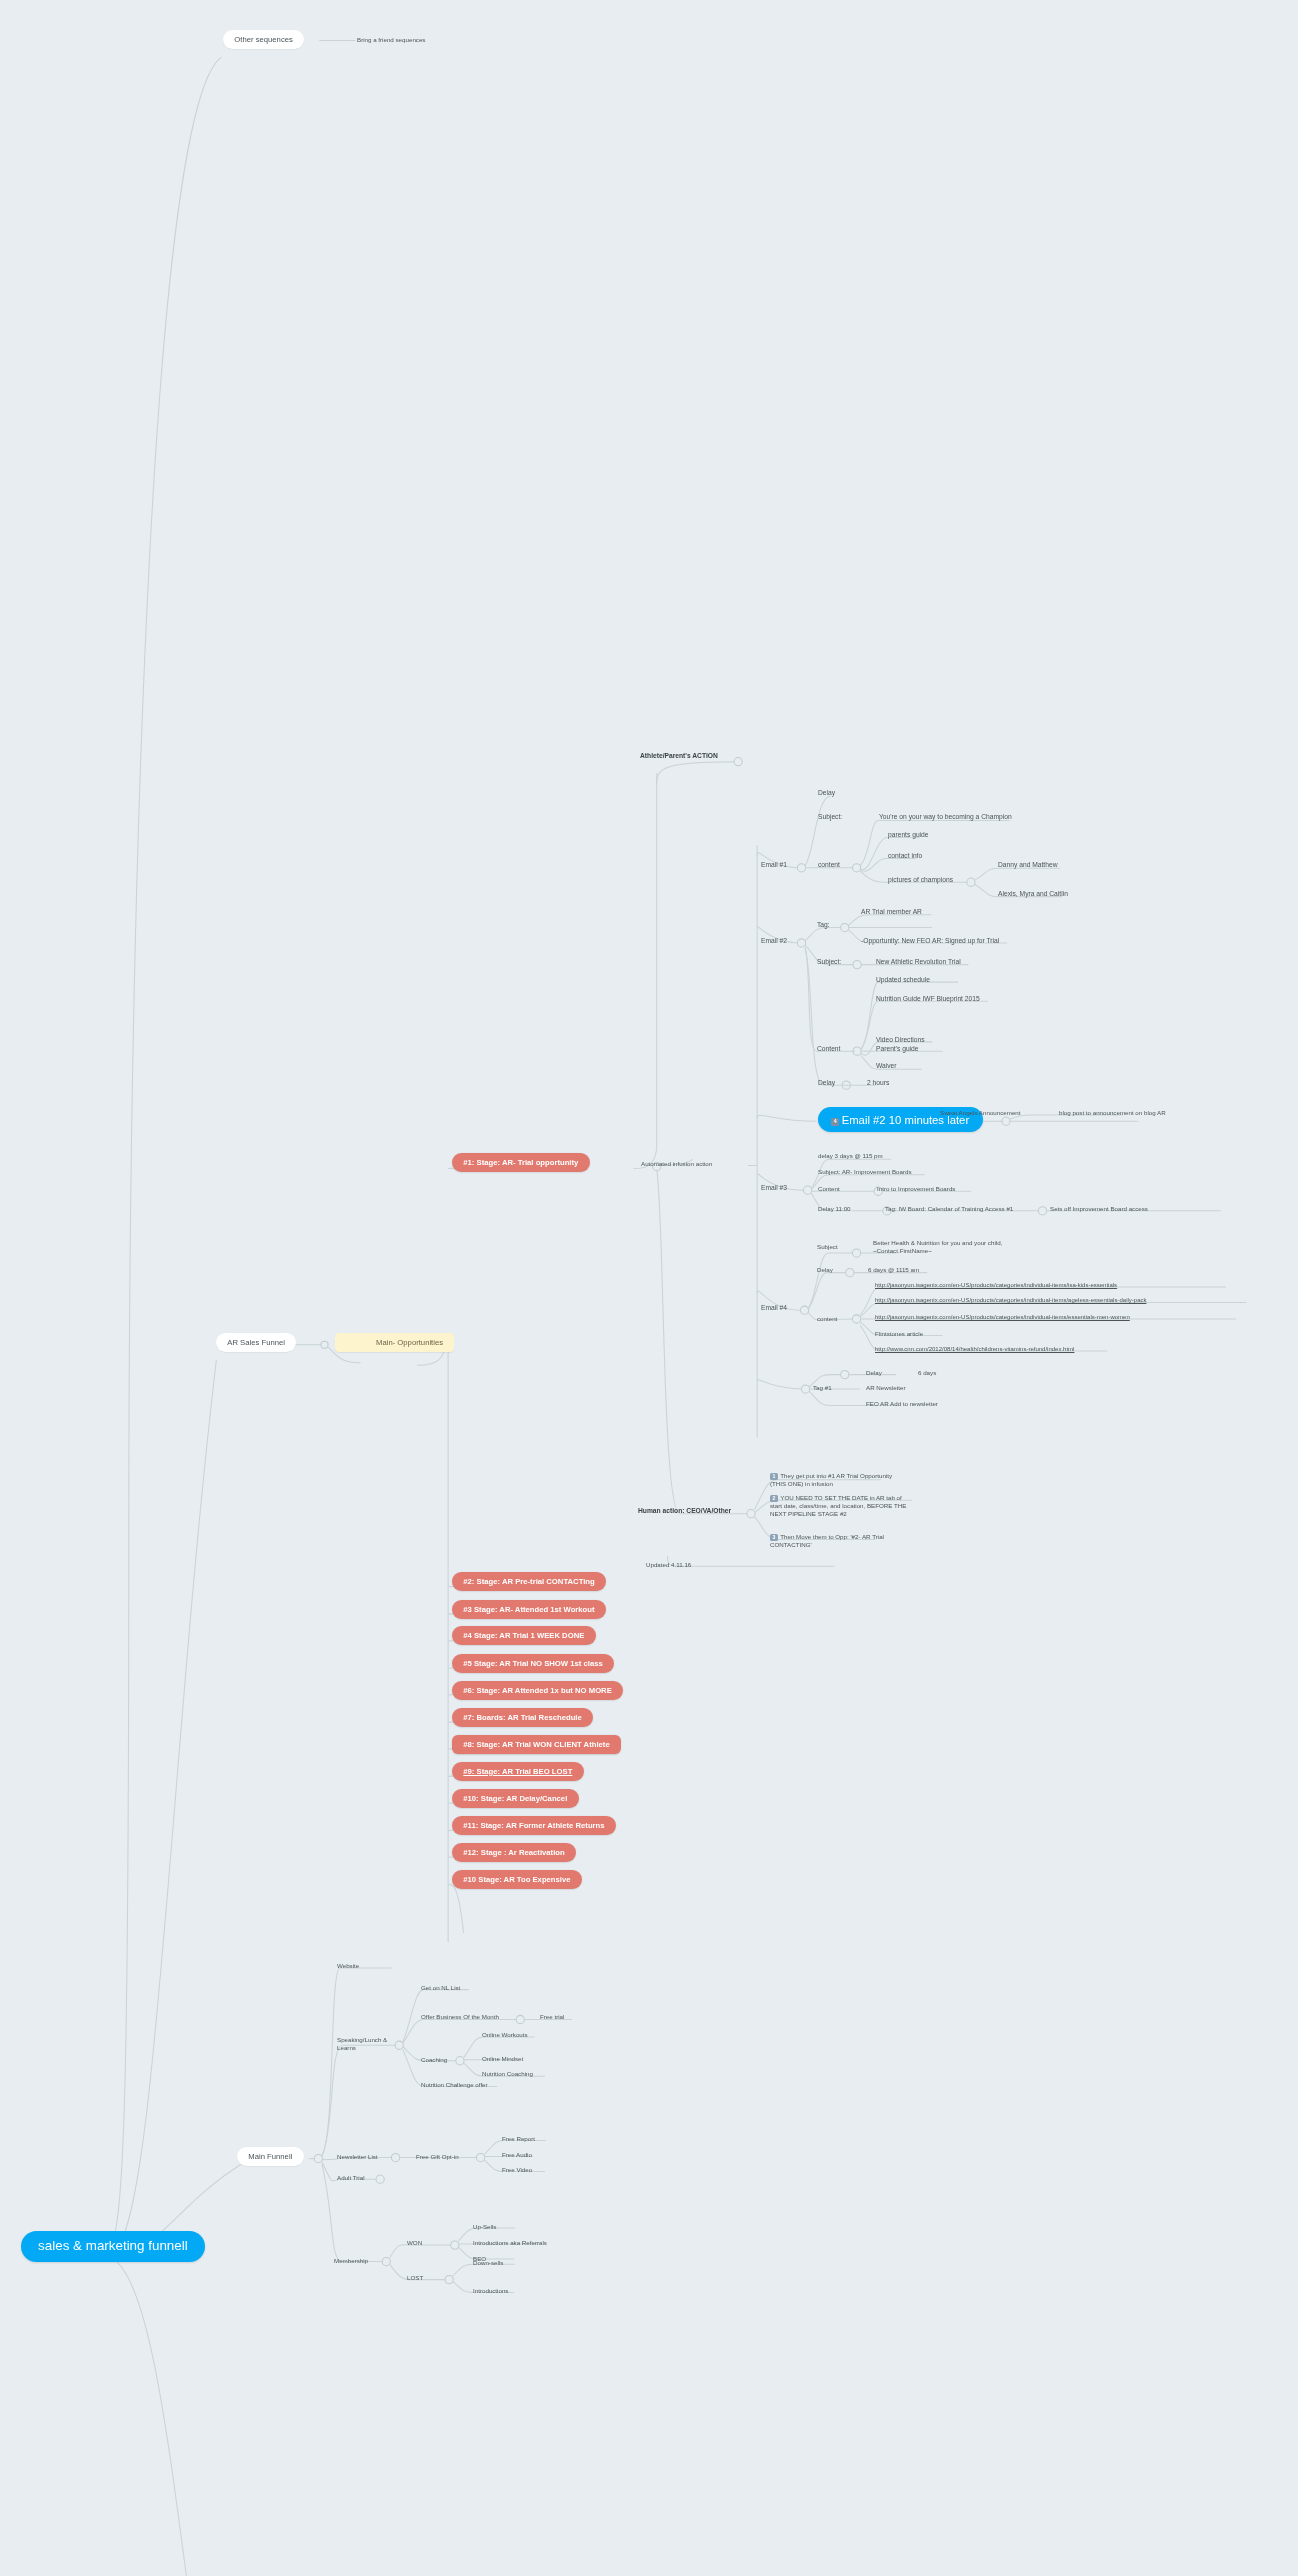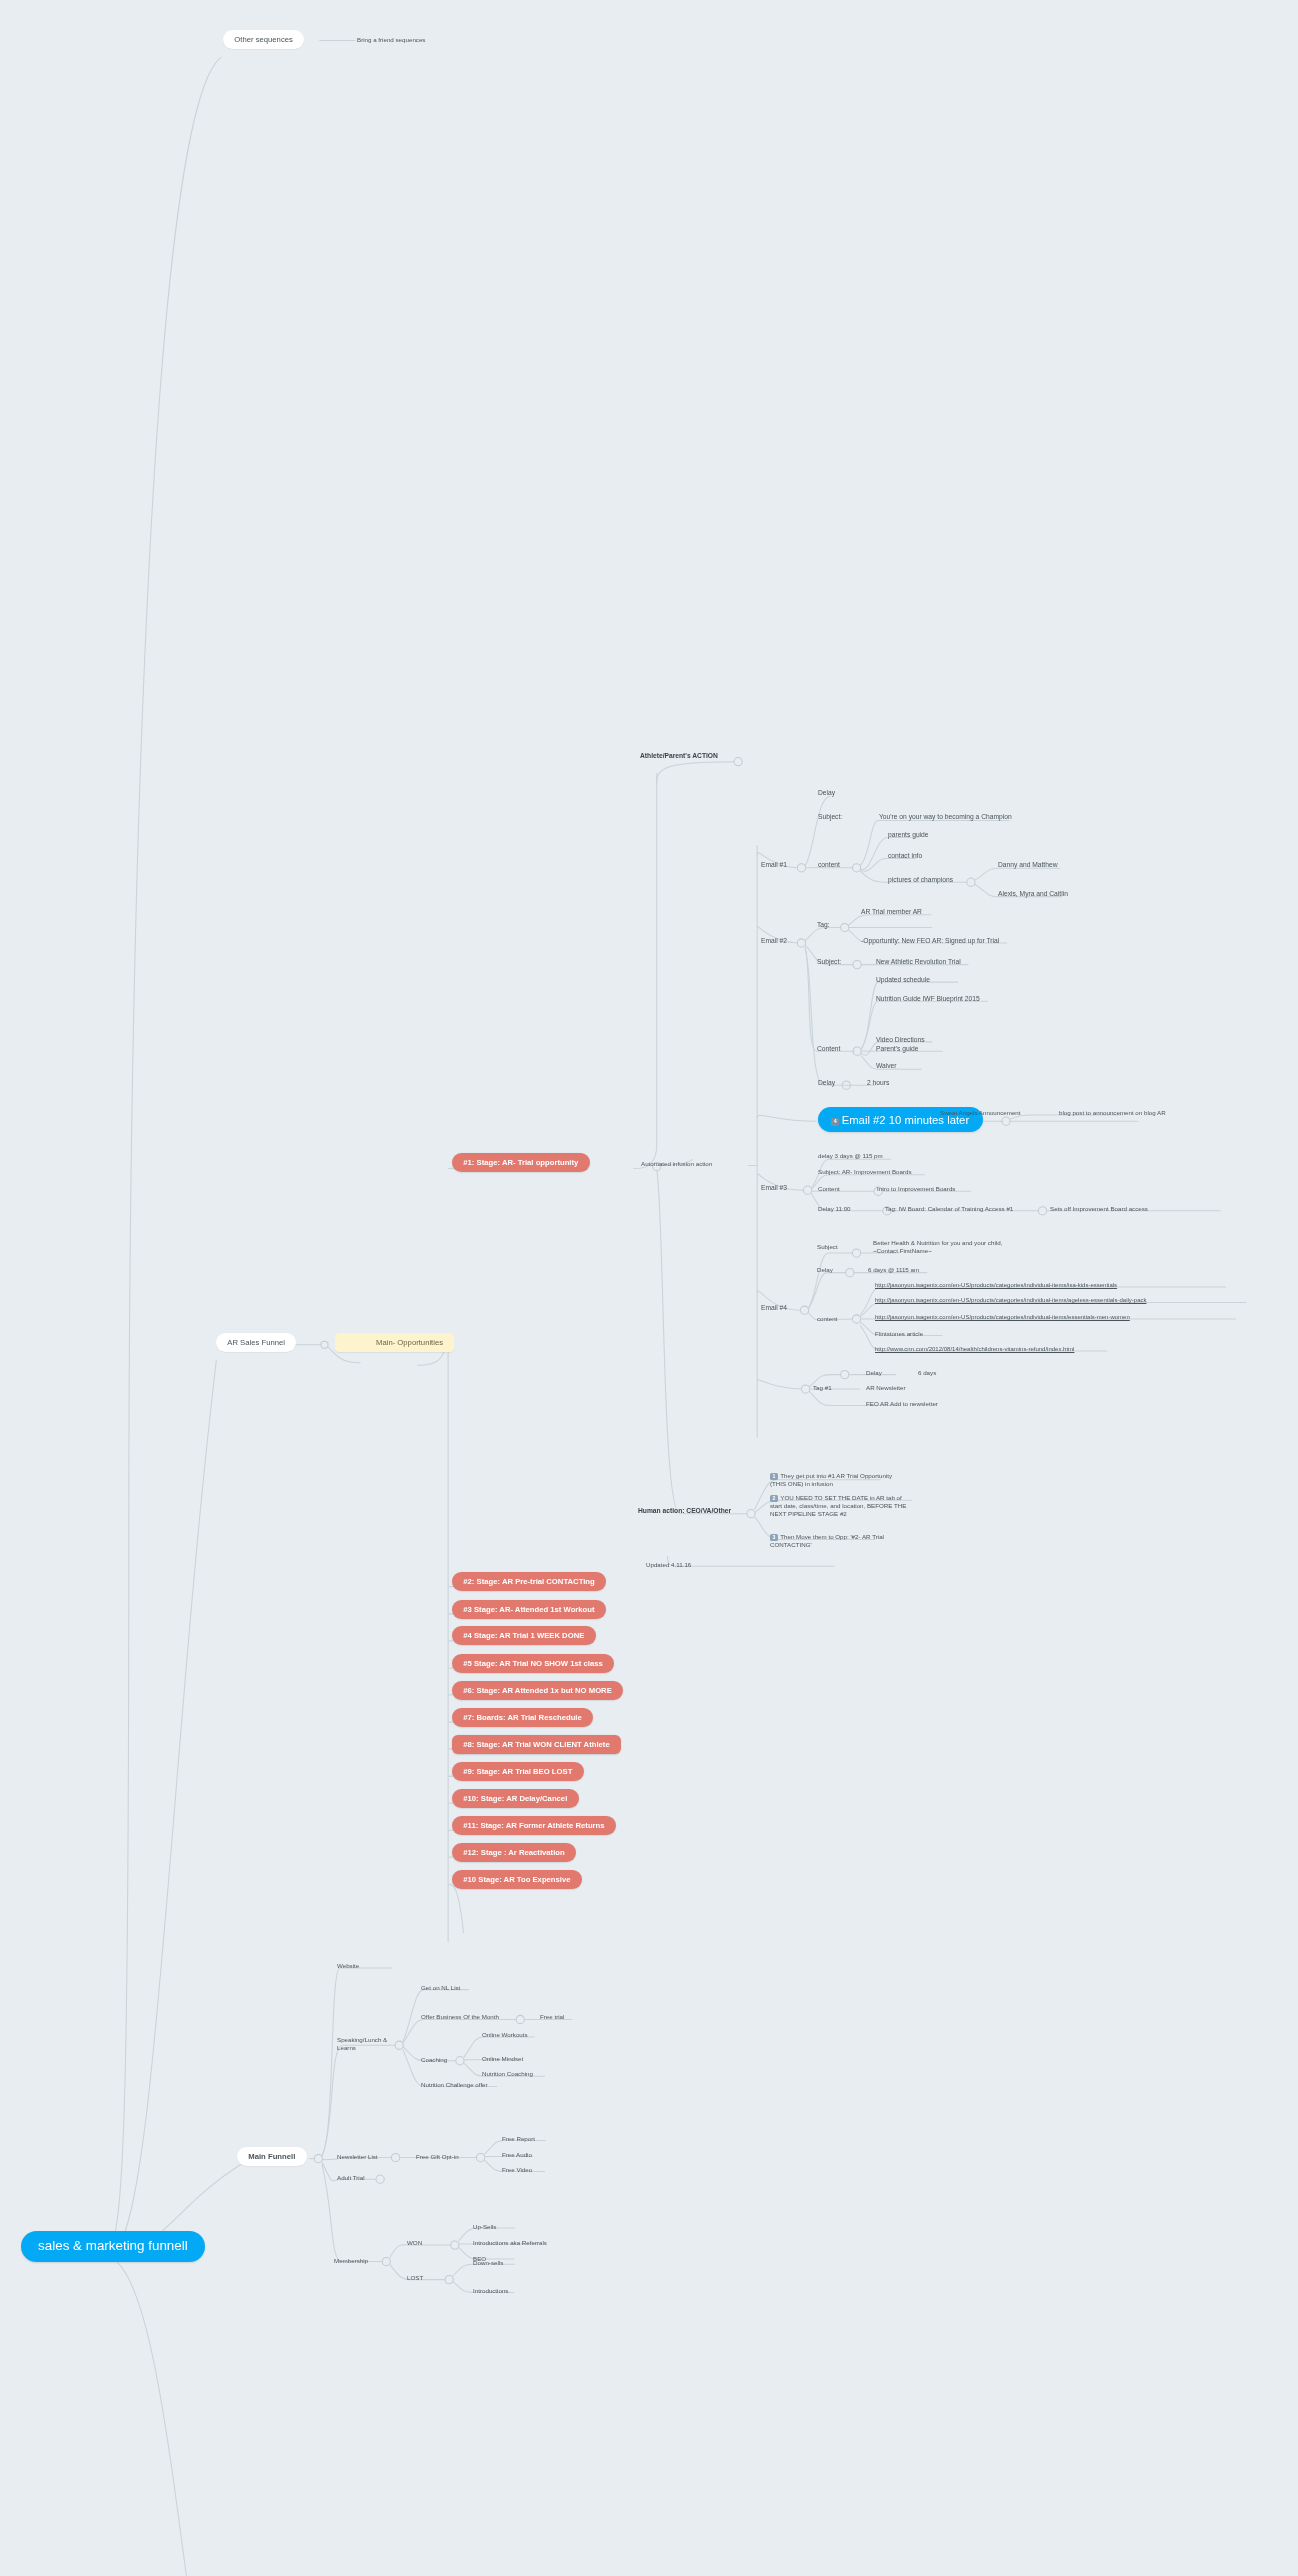--- a/index.html
+++ b/index.html
@@ -385,21 +385,21 @@
 <div class="node pill yellow" style="left:335px; top:1333px;padding-left:41px;">Main- Opportunities</div>
 
 <div class="node pill red" style="left:452px; top:1153px;">#1: Stage: AR- Trial opportunity</div>
 <div class="node pill red" style="left:452px; top:1572px;">#2: Stage: AR Pre-trial CONTACTing</div>
 <div class="node pill red" style="left:452px; top:1600px;">#3 Stage: AR- Attended 1st Workout</div>
 <div class="node pill red" style="left:452px; top:1626px;">#4 Stage: AR Trial 1 WEEK DONE</div>
 <div class="node pill red" style="left:452px; top:1654px;">#5 Stage: AR Trial NO SHOW 1st class</div>
 <div class="node pill red" style="left:452px; top:1681px;">#6: Stage: AR Attended 1x but NO MORE</div>
 <div class="node pill red" style="left:452px; top:1708px;">#7: Boards: AR Trial Reschedule</div>
 <div class="node pill red" style="left:452px; top:1735px;border-radius:6px;">#8: Stage: AR Trial WON CLIENT Athlete</div>
-<div class="node pill red" style="left:452px; top:1762px;">#9: Stage: AR Trial BEO LOST</div>
+<div class="node pill red" style="left:452px; top:1762px;text-decoration:underline;">#9: Stage: AR Trial BEO LOST</div>
 <div class="node pill red" style="left:452px; top:1789px;">#10: Stage: AR Delay/Cancel</div>
 <div class="node pill red" style="left:452px; top:1816px;">#11: Stage: AR Former Athlete Returns</div>
 <div class="node pill red" style="left:452px; top:1843px;">#12: Stage : Ar Reactivation</div>
 <div class="node pill red" style="left:452px; top:1870px;">#10 Stage: AR Too Expensive</div>
 
 <div class="node txt bold" style="left:640px; top:752px;">Athlete/Parent's ACTION</div>
 <div class="node txt" style="left:641px; top:1160px; font-size:6.2px;">Automated infusion action</div>
 <div class="node txt bold" style="left:638px; top:1507px;">Human action: CEO/VA/Other</div>
 <div class="node txt small" style="left:646px; top:1561px;">Updated 4.11.16</div>
 
@@ -465,21 +465,21 @@
 <div class="node txt small wrap" style="left:770px; top:1472px; width:139px;">
   <span class="badge lt">1</span><span>They get put into #1 AR Trial Opportunity (THIS ONE) in infusion</span>
 </div>
 <div class="node txt small wrap" style="left:770px; top:1494px; width:144px;">
   <span class="badge lt">2</span><span>YOU NEED TO SET THE DATE in AR tab of start date, class/time, and location, BEFORE THE NEXT PIPELINE STAGE #2</span>
 </div>
 <div class="node txt small wrap" style="left:770px; top:1533px; width:139px;">
   <span class="badge lt">3</span><span>Then Move them to Opp: '#2- AR Trial CONTACTING'</span>
 </div>
 
-<div class="node pill white" style="left:237px; top:2147px;font-weight:bold;">Main Funnell</div>
+<div class="node pill white" style="left:237px; top:2147px;">Main Funnell</div>
 <div class="node txt small" style="left:337px; top:1962px;">Website</div>
 <div class="node txt small wrap" style="left:337px; top:2036px; width:52px;">Speaking/Lunch &amp; Learns</div>
 <div class="node txt small" style="left:421px; top:1984px;">Get on NL List</div>
 <div class="node txt small" style="left:421px; top:2013px;">Offer Business Of the Month</div>
 <div class="node txt small" style="left:540px; top:2013px;">Free trial</div>
 <div class="node txt small" style="left:421px; top:2056px;">Coaching</div>
 <div class="node txt small" style="left:482px; top:2031px;">Online Workouts</div>
 <div class="node txt small" style="left:482px; top:2055px;">Online Mindset</div>
 <div class="node txt small" style="left:482px; top:2070px;">Nutrition Coaching</div>
 <div class="node txt small" style="left:421px; top:2081px;">Nutrition Challenge offer</div>

